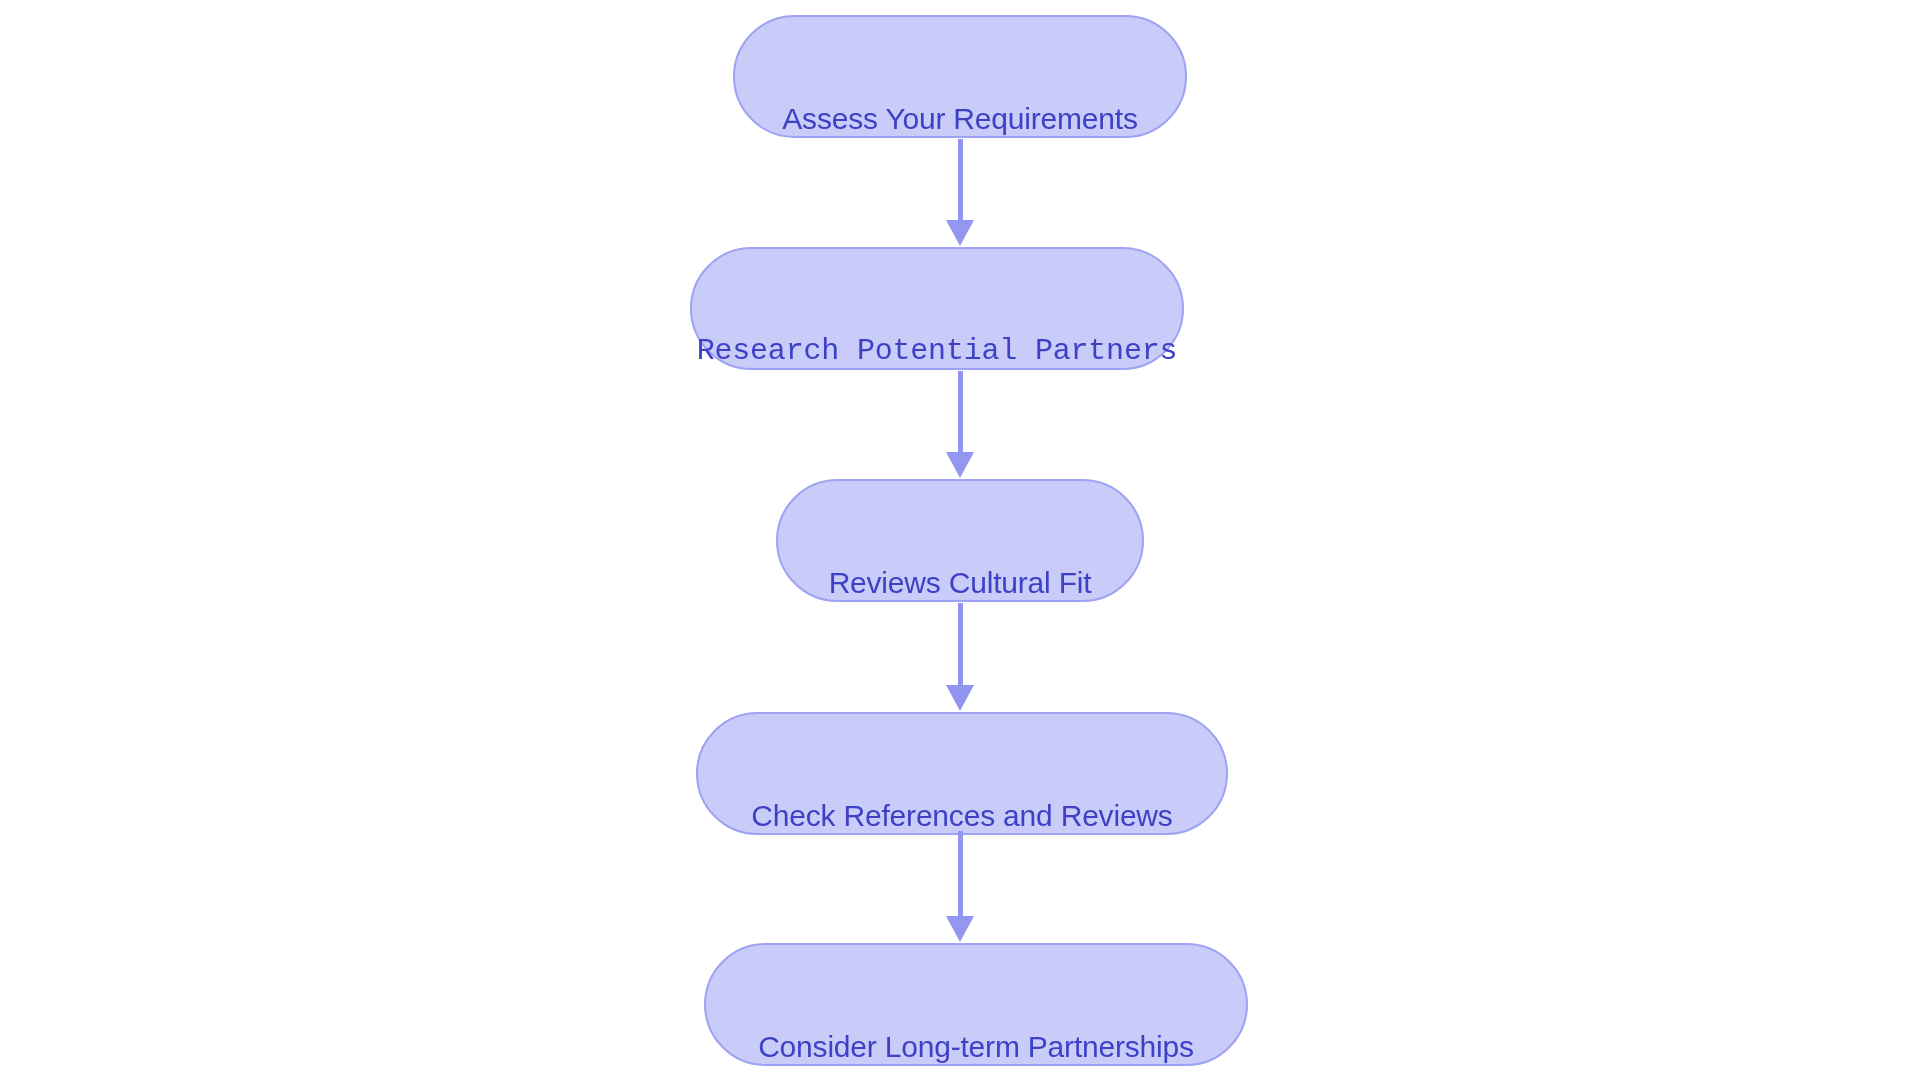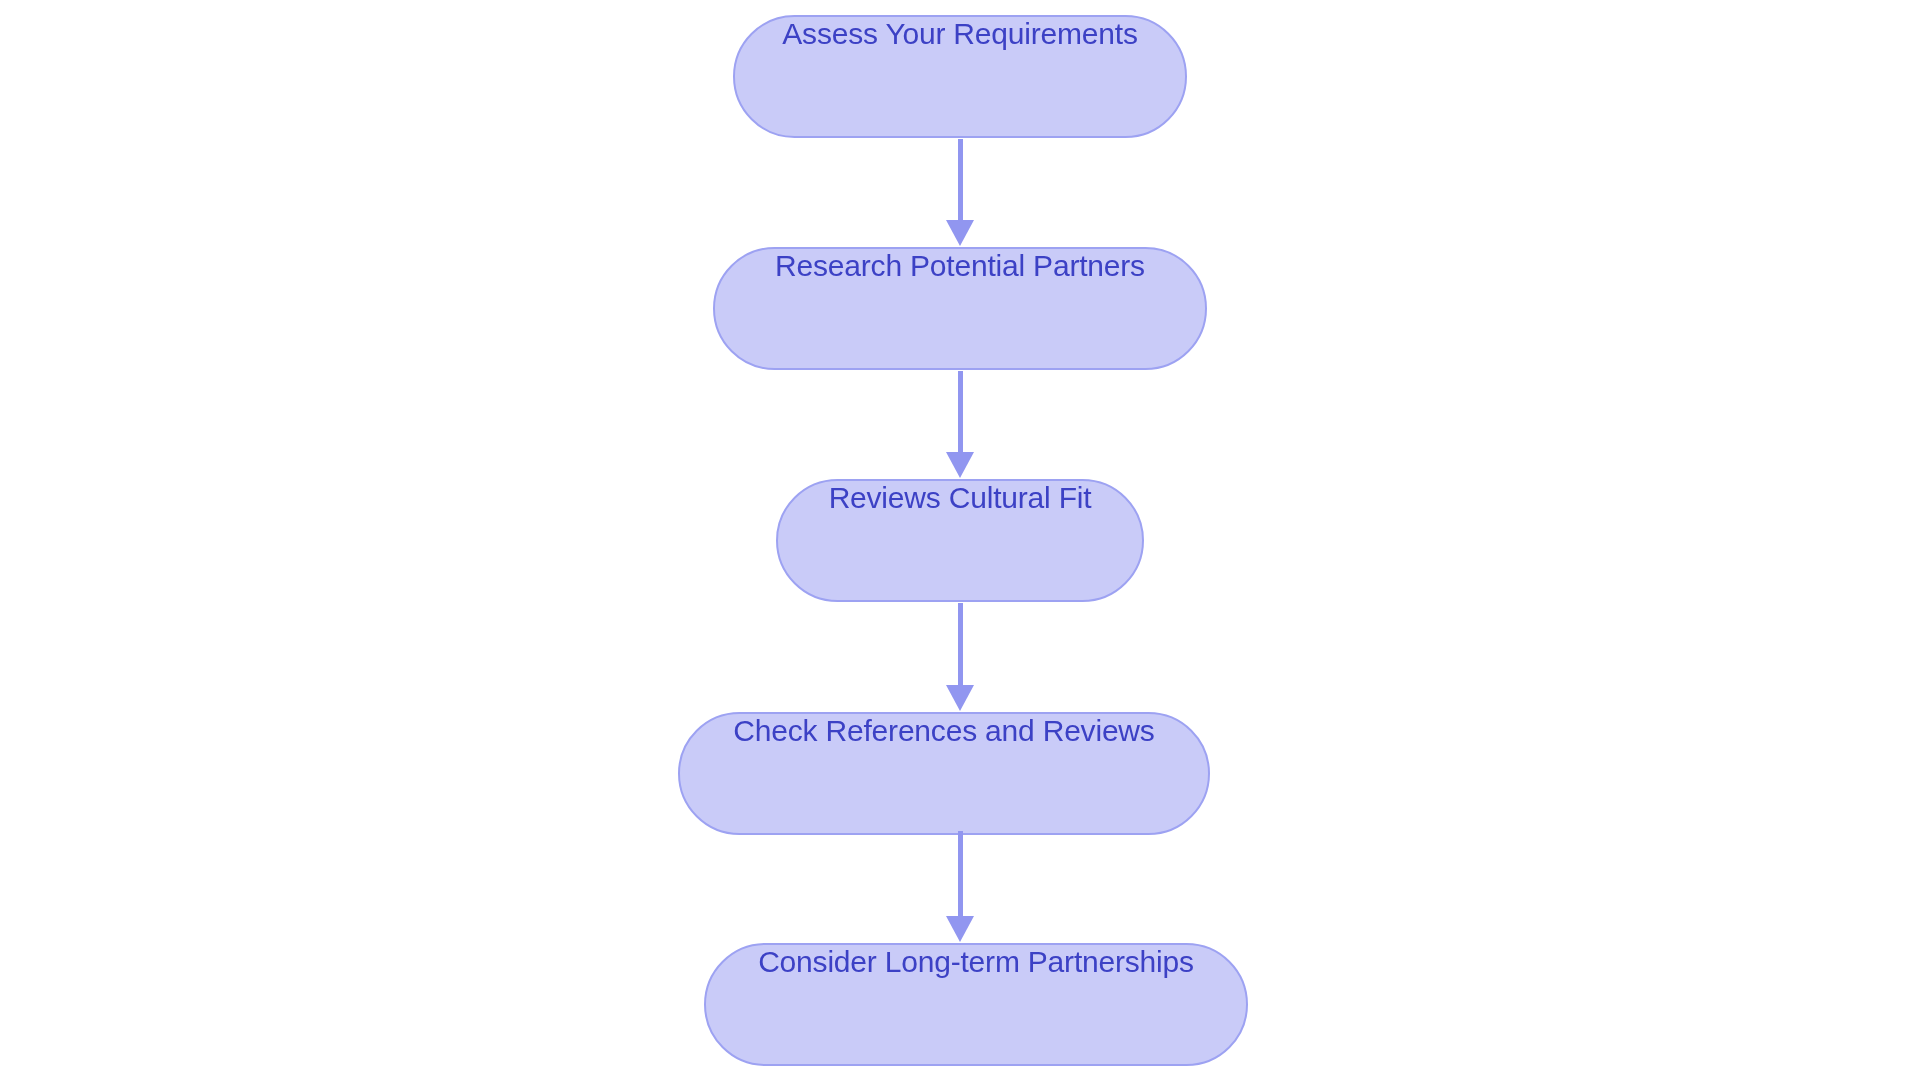--- a/index.html
+++ b/index.html
@@ -16,31 +16,31 @@
     overflow: hidden;
   }
   .node {
     position: absolute;
     height: 123px;
     box-sizing: border-box;
     background: var(--node-fill, #c9cbf8);
     border: 2px solid var(--node-border, #9da2f2);
     border-radius: 62px;
     display: flex;
-    align-items: flex-start;
+    align-items: flex-end;
     justify-content: center;
     color: var(--node-text, #3c41c5);
     font-size: 30px;
     letter-spacing: -0.2px;
     white-space: nowrap;
   }
   .n1 { left: 733px; top: 15px;  width: 454px; }
-  .n2 { left: 713px; top: 247px; width: 494px; }
+  .n2 { left: 690px; top: 247px; width: 494px; font-family: Liberation Mono, monospace; }
   .n3 { left: 776px; top: 479px; width: 368px; }
-  .n4 { left: 678px; top: 712px; width: 532px; }
+  .n4 { left: 696px; top: 712px; width: 532px; }
   .n5 { left: 704px; top: 943px; width: 544px; }
 
   .arrow {
     position: absolute;
     left: 946px;
     width: 28px;
     display: flex;
     flex-direction: column;
     align-items: center;
   }

